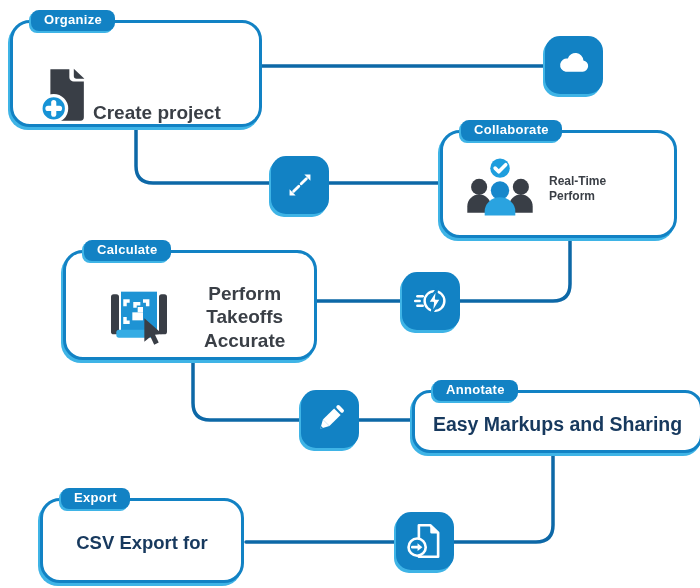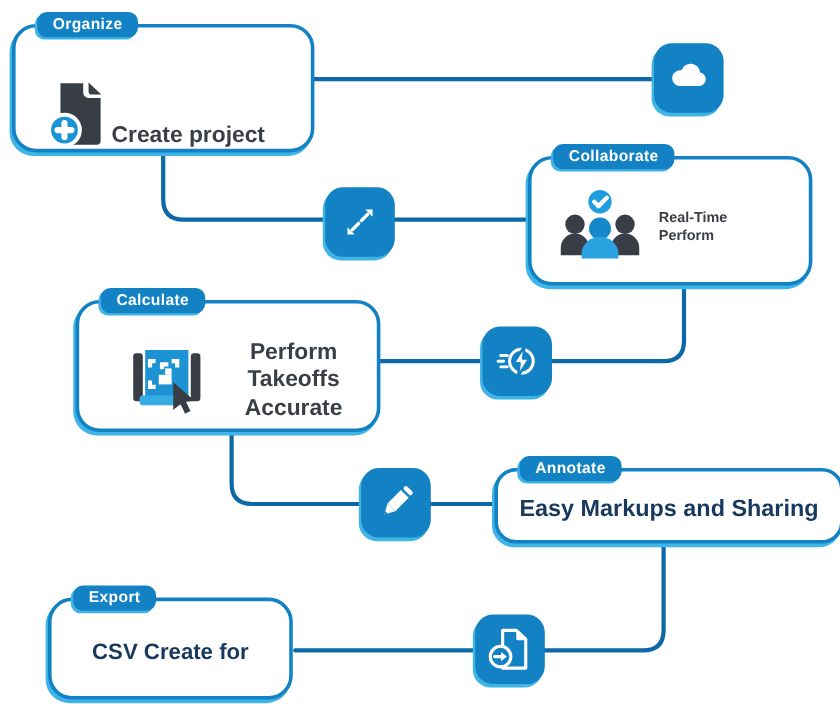--- a/index.html
+++ b/index.html
@@ -116,21 +116,21 @@
     <div class="tag">Annotate</div>
     <div class="box-content center" style="padding-top:6px;justify-content:center;">
       <div class="title navy nowrap" style="font-size:19.5px;">Easy Markups and Sharing</div>
     </div>
   </div>
 
   <div class="box" style="left:40px;top:498px;width:204px;height:85px;">
     <div class="tag">Export</div>
     <div class="box-content center" style="padding-top:6px;">
       <div class="title navy t185">
-        <div>CSV Create for</div>
+        <div>CSV Export for</div>
       </div>
     </div>
   </div>
 
   <div class="tile" style="left:545px;top:36px;">
     <svg width="40" height="40" viewBox="0 0 48 48">
       <path d="M14 32 h20.5 a6.8 6.8 0 0 0 0.8 -13.5 a9.6 9.6 0 0 0 -18.7 -2.2 A7.4 7.4 0 0 0 14 32 Z" fill="#ffffff"></path>
     </svg>
   </div>
 

